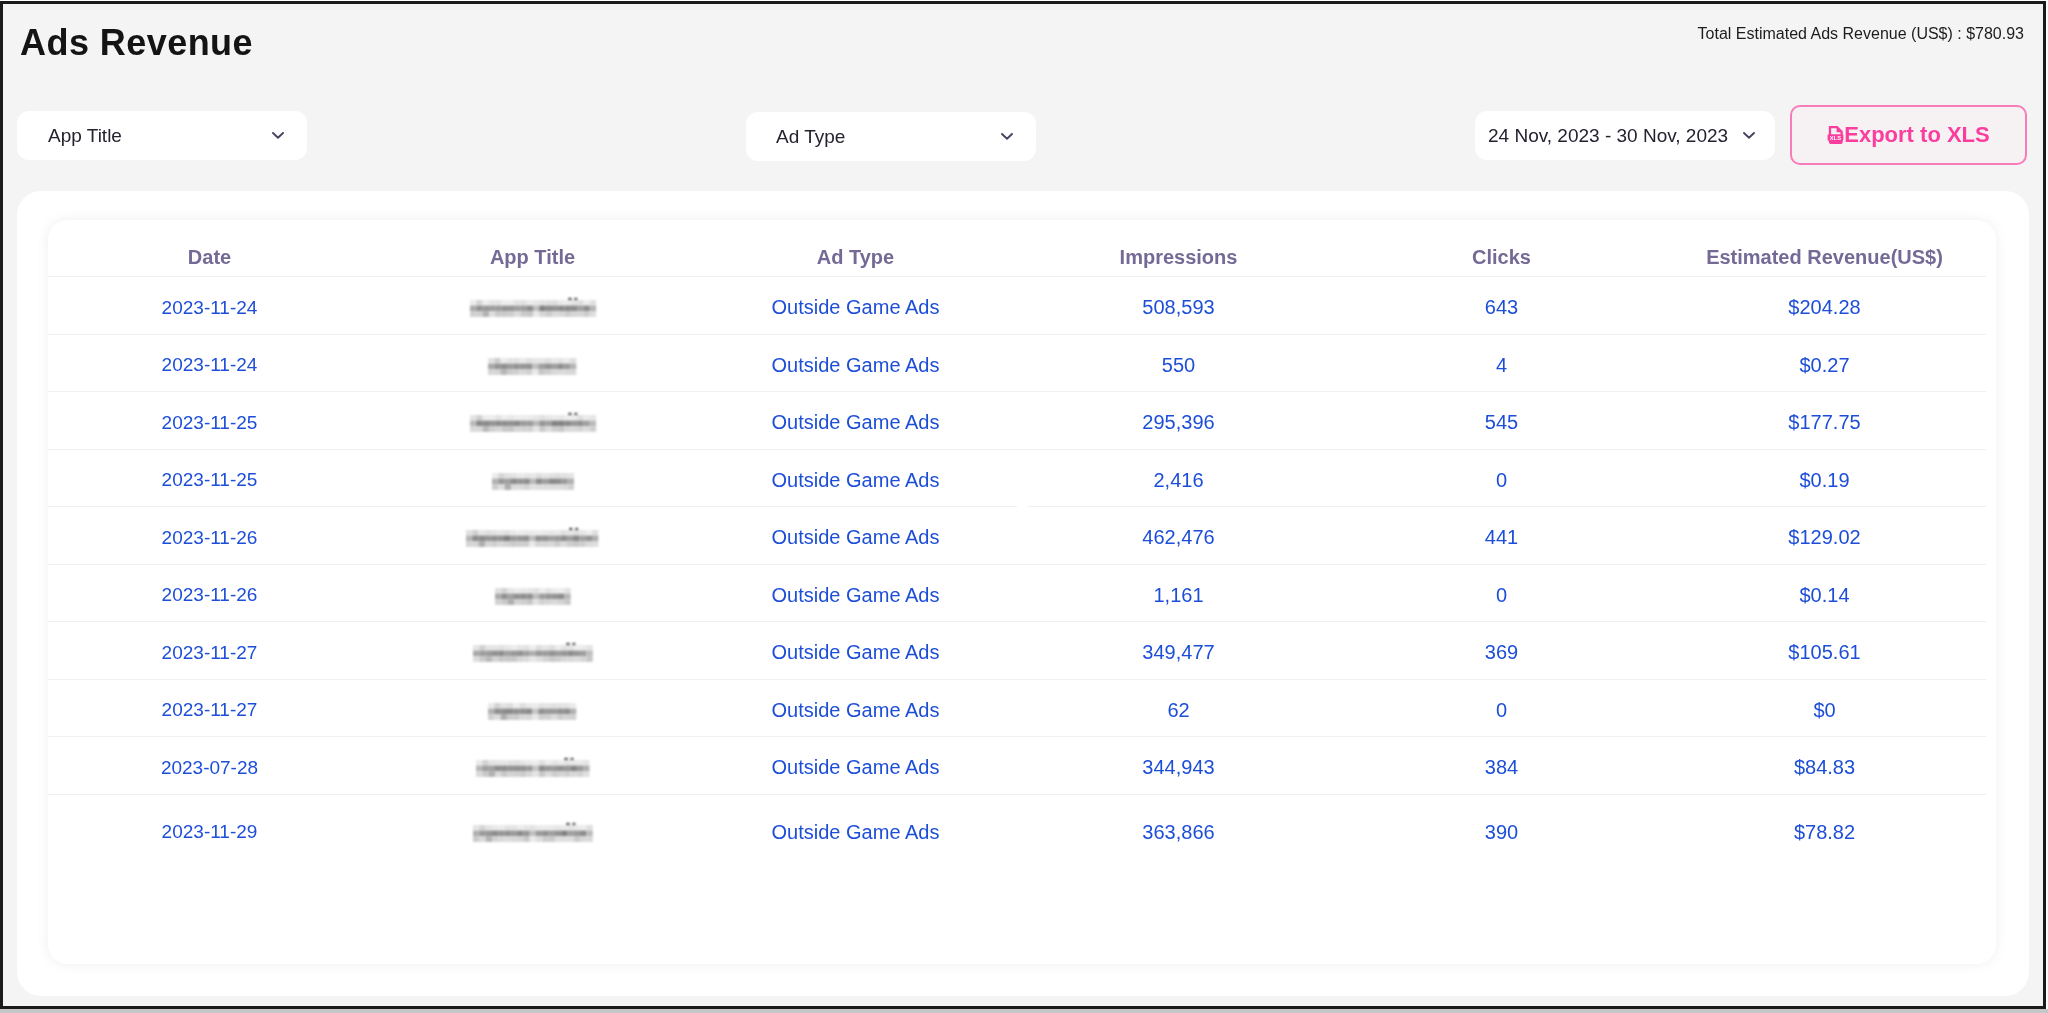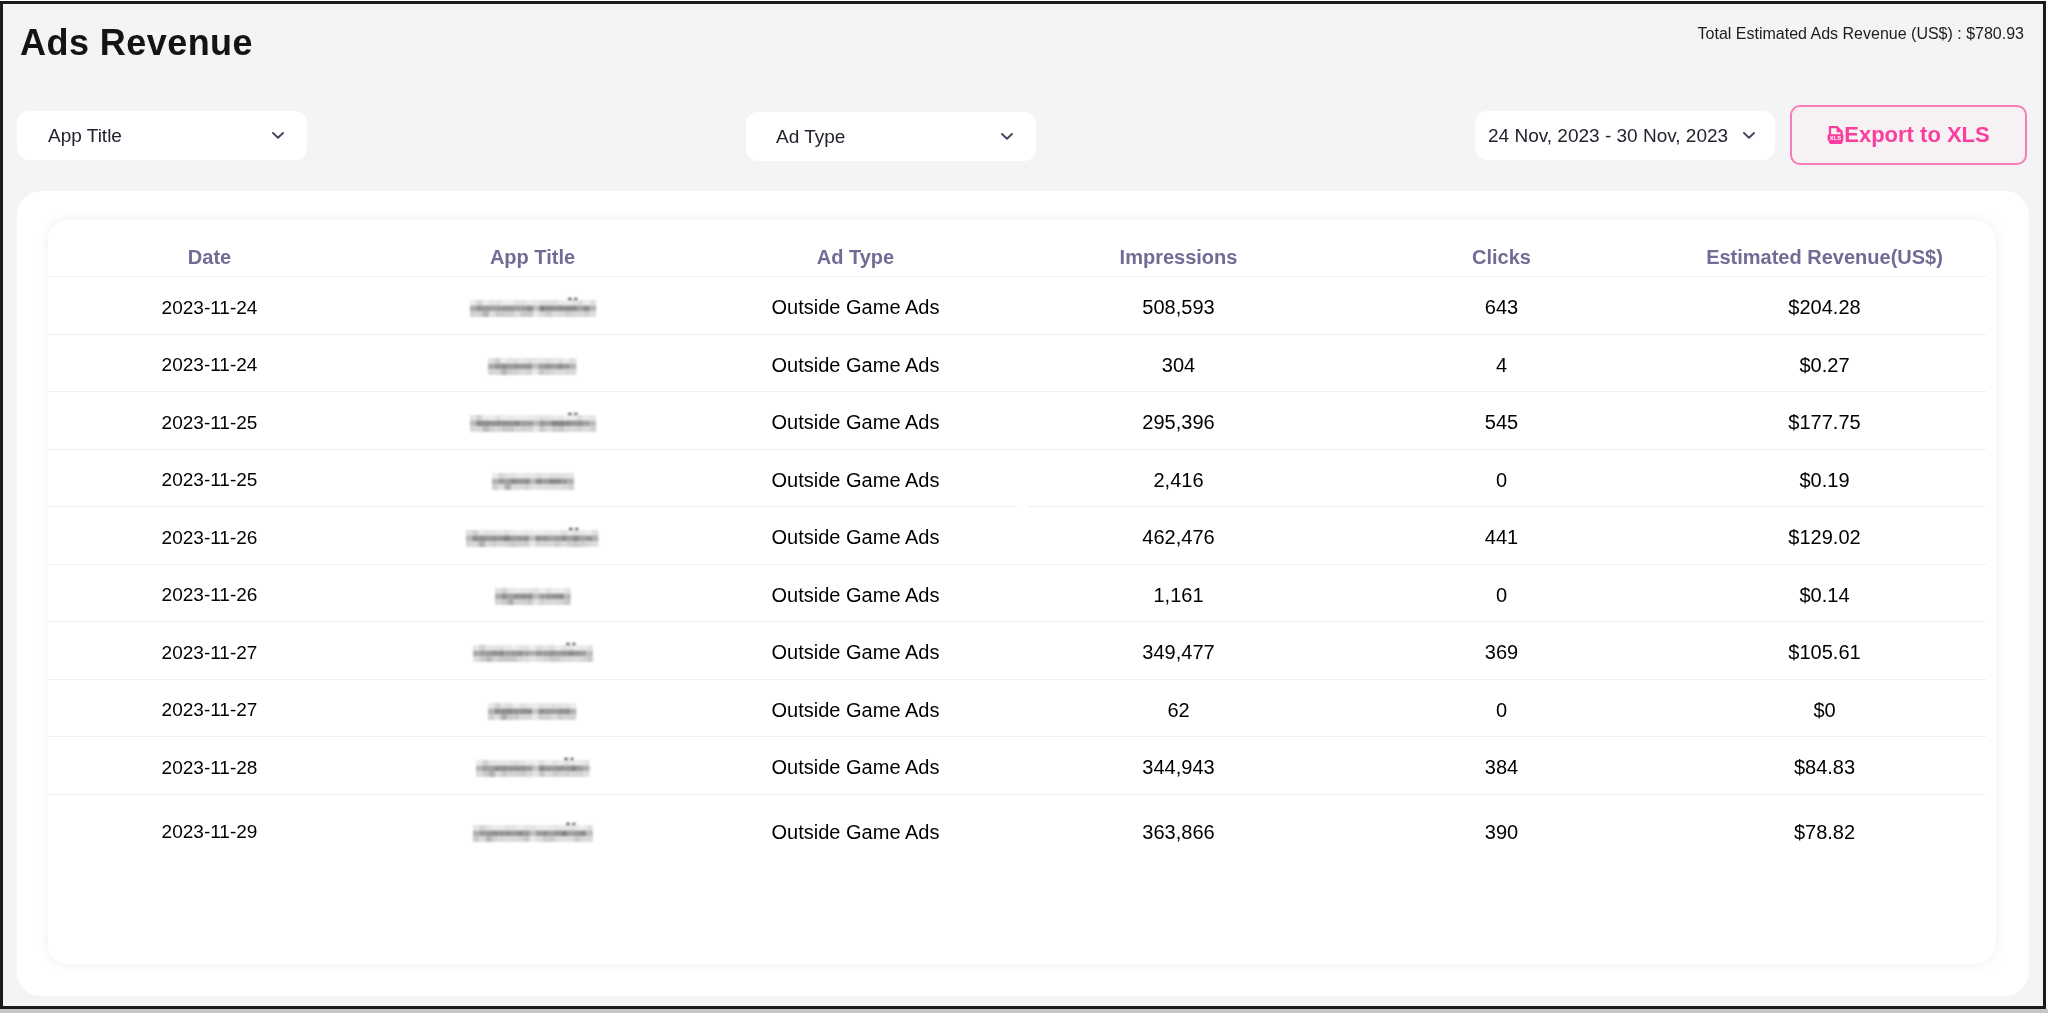--- a/index.html
+++ b/index.html
@@ -17,21 +17,21 @@
 
   .exportbtn { position:absolute; left:1790px; top:105px; width:237px; height:60px; border:2px solid #f97cba; border-radius:10px; background:#f6f1f3; display:flex; align-items:center; justify-content:center; color:#fb3e9e; font-size:22px; font-weight:bold; }
 
   .card { position:absolute; left:17px; top:191px; width:2012px; height:805px; background:#ffffff; border-radius:24px; }
   .inner { position:absolute; left:48px; top:220px; width:1948px; height:744px; background:#ffffff; border-radius:20px; box-shadow:0 0 12px rgba(125,125,140,0.12); }
 
   .thead { position:absolute; left:48px; top:220px; width:1938px; height:57px; display:flex; align-items:center; padding-top:4px; border-bottom:1px solid #efefef; }
   .thead div { width:323px; text-align:center; font-size:20px; font-weight:bold; color:#746a95;margin-top:15px; }
   .row { position:absolute; left:48px; width:1938px; height:57.5px; display:flex; align-items:center; padding-top:5px; border-bottom:1px solid #efefef; }
   .row:last-of-type { border-bottom:none; }
-  .row div { width:323px; text-align:center; font-size:20px; color:#000000; }
+  .row div { width:323px; text-align:center; font-size:20px; color:#1d4ed8; }
   .row div.dt { font-size:19px; }
   .mos { display:inline-block; vertical-align:middle; filter:blur(0.8px); }
   .mos rect { width:6.4px; height:5.7px; }
 </style>
 </head>
 <body>
 <div class="page">
   <div class="win"></div>
   <div class="rightstrip"></div>
   <div style="position:absolute; left:0; top:0; width:2048px; height:1px; background:#ffffff;"></div>
@@ -189,21 +189,21 @@
           <rect x="37.8" y="11.2" fill="#d1d1d1"></rect>
           <rect x="44.1" y="11.2" fill="#eaeaea"></rect>
           <rect x="50.4" y="11.2" fill="#c6c6c6"></rect>
           <rect x="56.7" y="11.2" fill="#cfcfcf"></rect>
           <rect x="63.0" y="11.2" fill="#d8d8d8"></rect>
           <rect x="69.3" y="11.2" fill="#d9d9d9"></rect>
           <rect x="75.6" y="11.2" fill="#d7d7d7"></rect>
           <rect x="81.9" y="11.2" fill="#d7d7d7"></rect>
         </svg></div>
       <div>Outside Game Ads</div>
-      <div>304</div>
+      <div>550</div>
       <div>4</div>
       <div>$0.27</div>
     </div>
   <div class="row" style="top:392px;">
       <div class="dt">2023-11-25</div>
       <div><svg class="mos" width="126.0" height="17" viewBox="0 0 126.0 17" style="overflow:visible">
           <rect x="98.3" y="-2.2" style="width:3.2px;height:2.6px" fill="#4a4a4a"></rect>
           <rect x="104.3" y="-2.2" style="width:3px;height:2.6px" fill="#555555"></rect>
           <rect x="0.0" y="0" fill="#e3e3e3"></rect>
           <rect x="6.3" y="0" fill="#d1d1d1"></rect>
@@ -551,21 +551,21 @@
           <rect x="69.3" y="11.2" fill="#cccccc"></rect>
           <rect x="75.6" y="11.2" fill="#d3d3d3"></rect>
           <rect x="81.9" y="11.2" fill="#d1d1d1"></rect>
         </svg></div>
       <div>Outside Game Ads</div>
       <div>62</div>
       <div>0</div>
       <div>$0</div>
     </div>
   <div class="row" style="top:737px;">
-      <div class="dt">2023-11-28</div>
+      <div class="dt">2023-07-28</div>
       <div><svg class="mos" width="113.4" height="17" viewBox="0 0 113.4 17" style="overflow:visible">
           <rect x="88.5" y="-2.2" style="width:3.2px;height:2.6px" fill="#4a4a4a"></rect>
           <rect x="94.5" y="-2.2" style="width:3px;height:2.6px" fill="#555555"></rect>
           <rect x="0.0" y="0" fill="#eaeaea"></rect>
           <rect x="6.3" y="0" fill="#d0d0d0"></rect>
           <rect x="12.6" y="0" fill="#e3e3e3"></rect>
           <rect x="18.9" y="0" fill="#e5e5e5"></rect>
           <rect x="25.2" y="0" fill="#e5e5e5"></rect>
           <rect x="31.5" y="0" fill="#e2e2e2"></rect>
           <rect x="37.8" y="0" fill="#e0e0e0"></rect>

